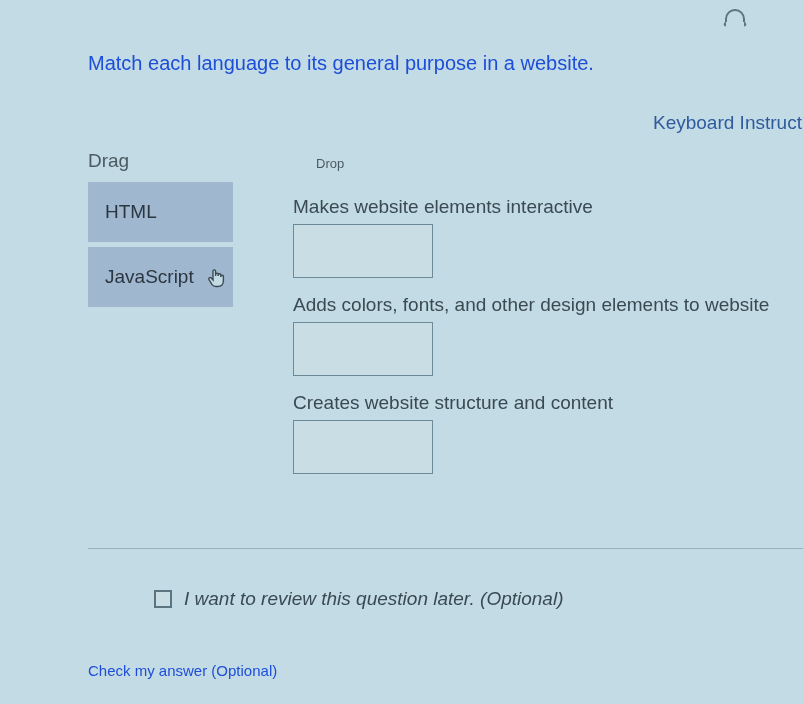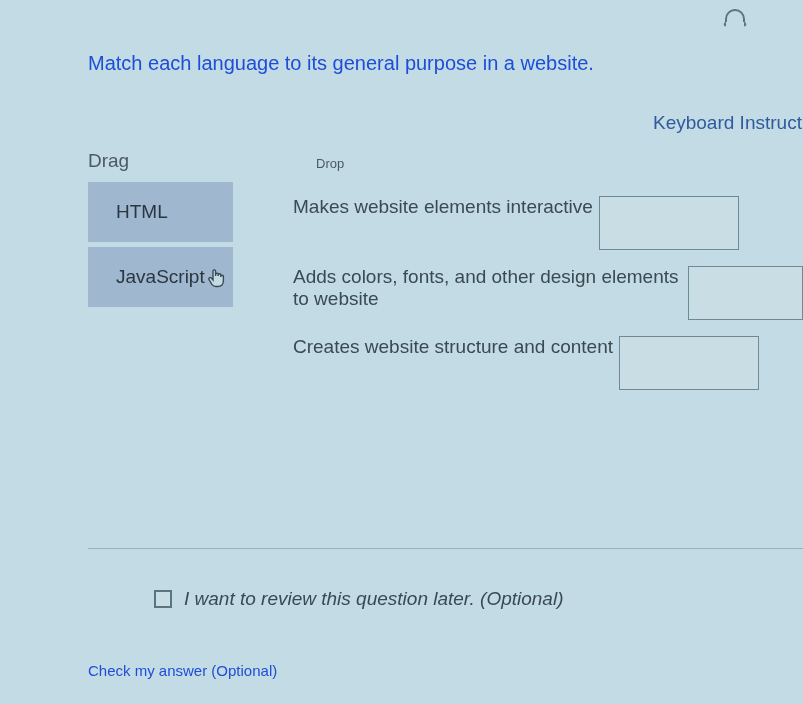--- a/index.html
+++ b/index.html
@@ -59,35 +59,35 @@
       display: flex;
       flex-direction: column;
       gap: 5px;
     }
     .drag-item {
       background: #9fb8cf;
       color: #2b3640;
       height: 60px;
       display: flex;
       align-items: center;
-      padding-left: 28px;
+      padding-left: 17px;
       font-size: 19px;
       cursor: grab;
       position: relative;
     }
     .drag-item:nth-child(3){ padding-left: 12px;}
     .drop-col {
       position: absolute;
       top: 196px;
       left: 293px;
       display: flex;
       flex-direction: column;
       gap: 16px;
     }
-    .drop-group { display: flex; flex-direction: row; gap: 6px; }
+    .drop-group { display: flex; flex-direction: column; gap: 6px; }
     .drop-label { font-size: 19px; color: #3a4a52; }
     .drop-slot {
       width: 140px;
       height: 54px;
       border: 1px solid #6c8a98;
       background: #c9dde5;
     }
     .cursor-icon {
       position: absolute;
       top: 268px;

